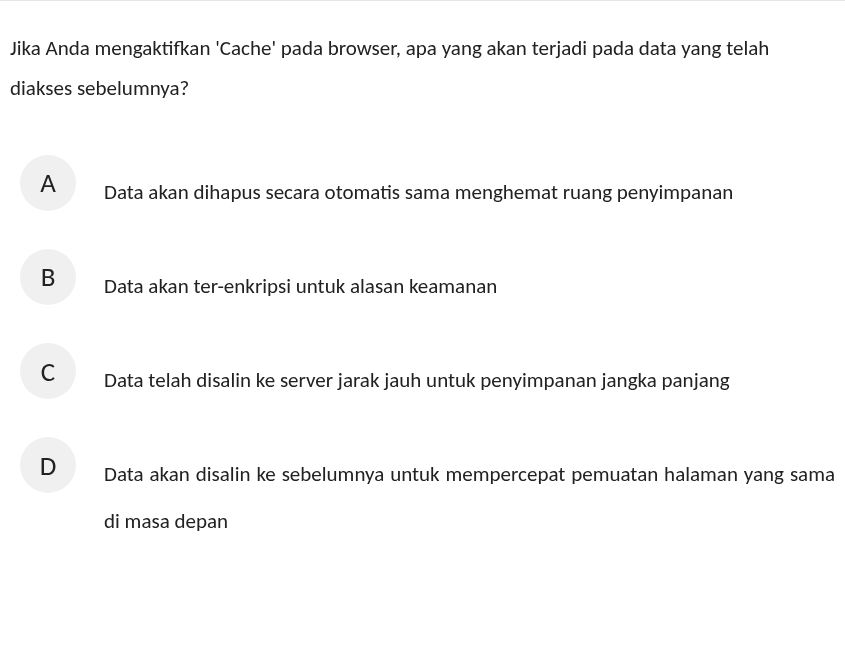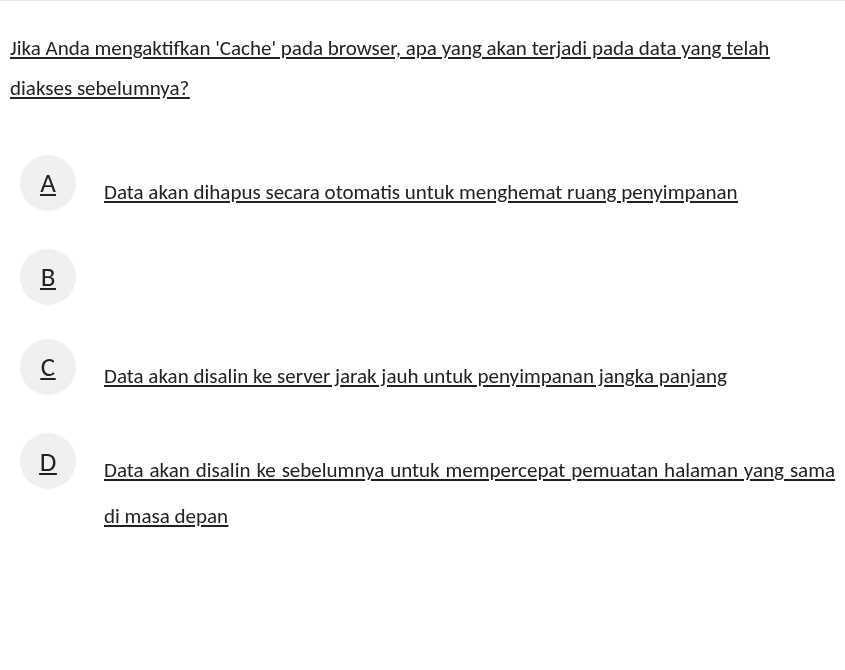--- a/index.html
+++ b/index.html
@@ -1,19 +1,18 @@
 <!DOCTYPE html>
 <html><head>
 <meta charset="utf-8">
 <style>
   * {
     box-sizing: border-box;
     margin: 0;
     padding: 0;
-    text-decoration: underline;
   }
   body {
     font-family: 'Segoe UI', Calibri, Arial, sans-serif;
     background: #ffffff;
     color: #222222;
     width: 845px;
     height: 670px;
     padding: 0;
     border-top: 1px solid #e5e5e5;
   }
@@ -66,30 +65,31 @@
 </style>
 </head>
 <body>
 
 <div class="container">
   <div class="question">Jika Anda mengaktifkan 'Cache' pada browser, apa yang akan terjadi pada data yang telah diakses sebelumnya?</div>
   <div class="options">
 
     <div class="option">
       <div class="option-letter">A</div>
-      <div class="option-text justify">Data akan dihapus secara otomatis untuk menghemat ruang penyimpanan</div>
+      <div class="option-text justify">Data akan dihapus secara otomatis sama menghemat ruang penyimpanan</div>
     </div>
 
     <div class="option">
       <div class="option-letter">B</div>
+      <div class="option-text">Data akan ter-enkripsi untuk alasan keamanan</div>
     </div>
 
     <div class="option">
       <div class="option-letter">C</div>
-      <div class="option-text justify">Data akan disalin ke server jarak jauh untuk penyimpanan jangka panjang</div>
+      <div class="option-text justify">Data telah disalin ke server jarak jauh untuk penyimpanan jangka panjang</div>
     </div>
 
     <div class="option">
       <div class="option-letter">D</div>
       <div class="option-text justify">Data akan disalin ke sebelumnya untuk mempercepat pemuatan halaman yang sama di masa depan</div>
     </div>
 
   </div>
 </div>
 

